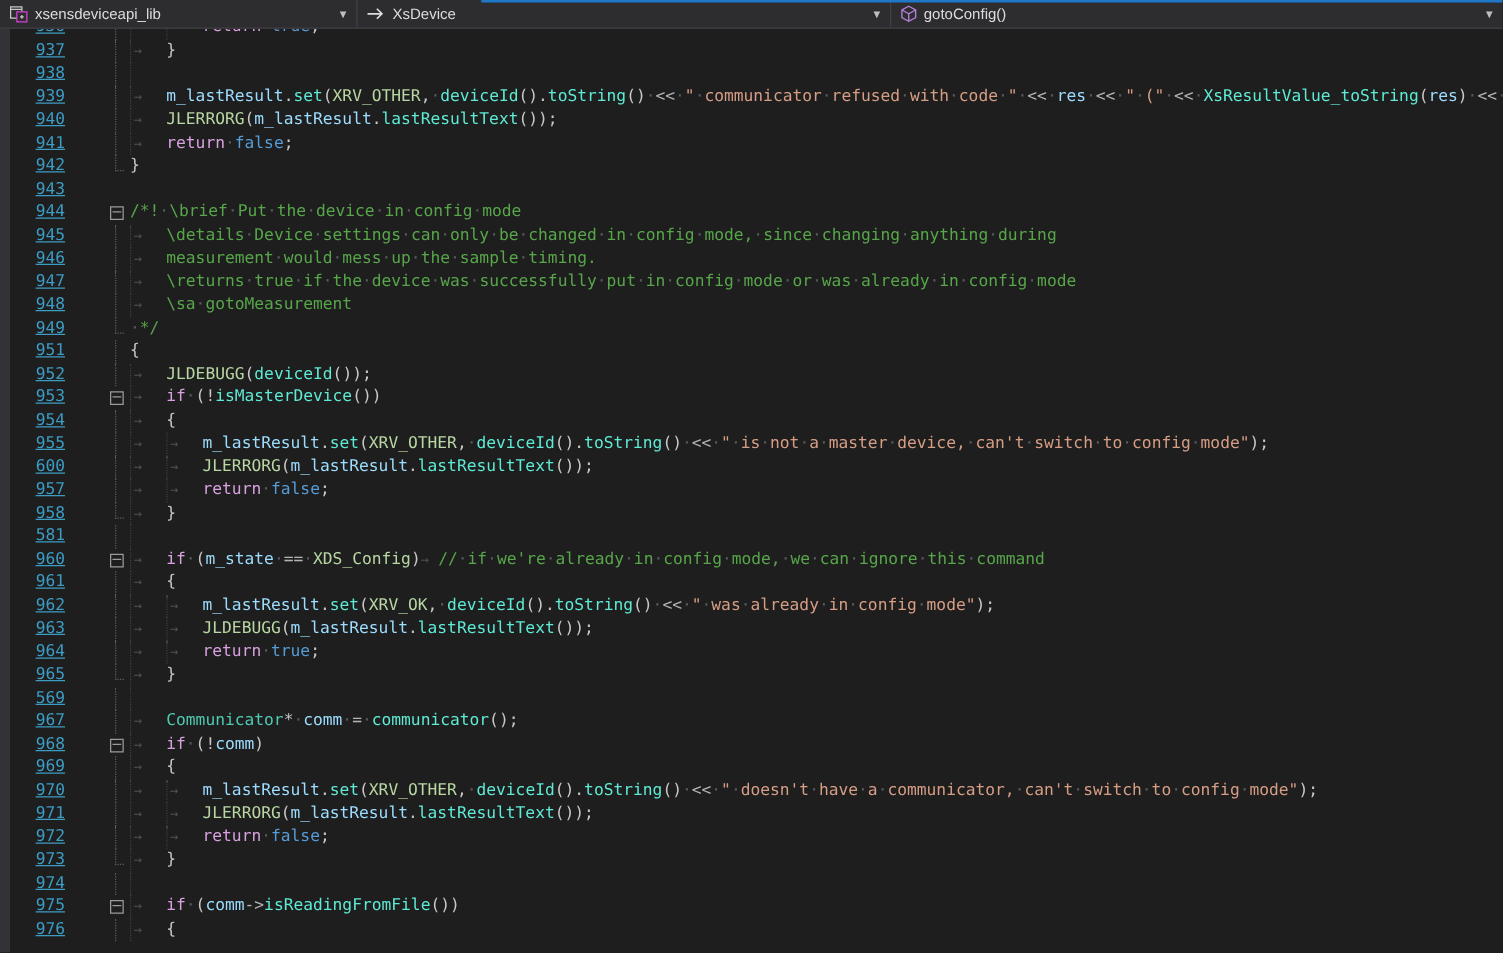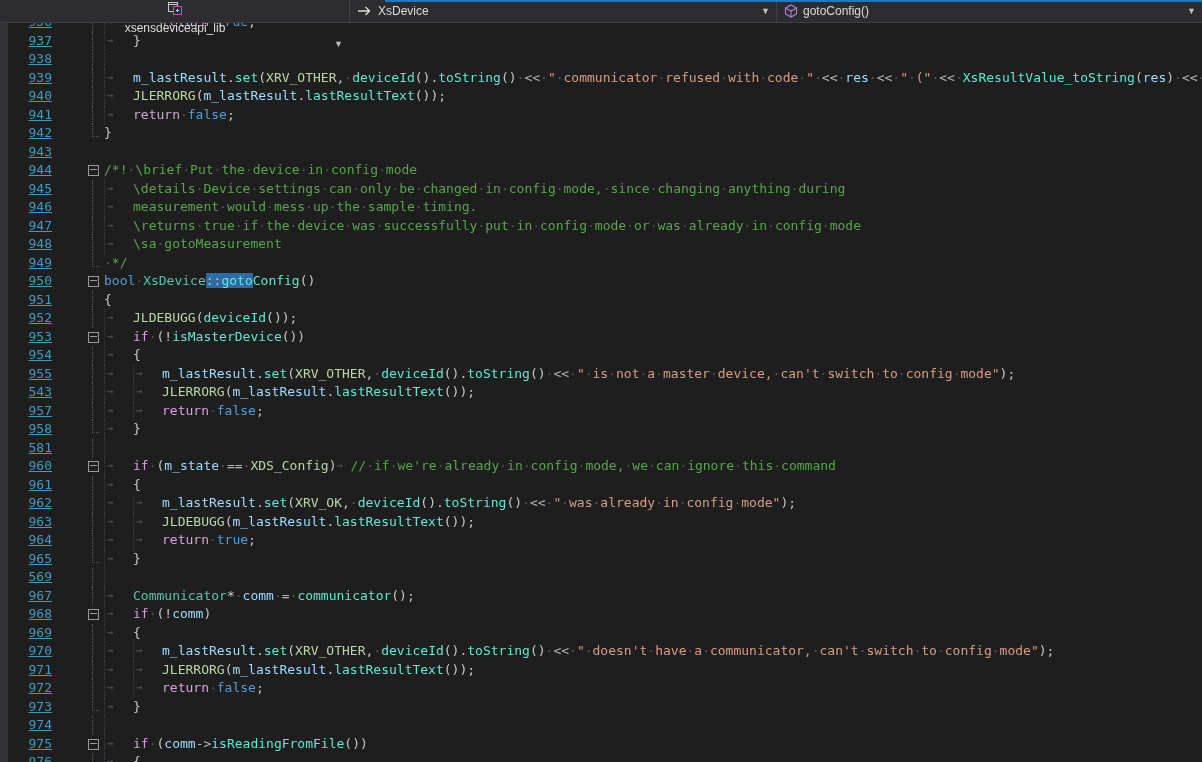--- a/index.html
+++ b/index.html
@@ -5,21 +5,21 @@
   html,body{margin:0;padding:0;background:#1E1E1E;}
   body{width:1202px;height:762px;overflow:hidden;position:relative;
        font-family:"Liberation Sans",sans-serif;}
 
   
   .navbar{position:absolute;top:0;left:0;width:100%;height:22px;
           background:#2D2D30;border-bottom:1px solid #3F3F46;
           display:flex;align-items:stretch;z-index:4;}
   .nav-sec{display:flex;align-items:center;gap:5px;padding:0 6px 0 7px;
            border-right:1px solid #3F3F46;box-sizing:border-box;cursor:default;}
-  .nav-sec.s1{width:350px;flex-direction:column;}
+  .nav-sec.s1{width:286px;}
   .nav-sec.s2{width:427px;}
   .nav-sec.s3{flex:1;border-right:none;}
   .nav-label{color:#DCDCDC;font-size:12px;white-space:nowrap;}
   .nav-caret{margin-left:auto;color:#BEBEBE;font-size:9px;line-height:1;}
   .nav-icon{display:inline-flex;align-items:center;}
   .accent-line{position:absolute;top:0;left:385px;right:0;height:2px;
                background:#1D79C7;z-index:6;}
 
   
   .editor{position:absolute;top:23px;left:0;right:0;bottom:0;
@@ -110,27 +110,26 @@
       <div class="row"><div class="num">940</div><div class="foldcol"><div class="fline"></div></div><div class="code"><span class="ind">→</span><span class="tk-enum">JLERRORG</span><span class="tk-pun">(</span><span class="tk-var">m_lastResult</span><span class="tk-pun">.</span><span class="tk-fn">lastResultText</span><span class="tk-pun">());</span></div></div>
       <div class="row"><div class="num">941</div><div class="foldcol"><div class="fline"></div></div><div class="code"><span class="ind">→</span><span class="tk-ctrl">return</span><span class="tk-pun"><i class="ws">·</i></span><span class="tk-kw">false</span><span class="tk-pun">;</span></div></div>
       <div class="row"><div class="num">942</div><div class="foldcol"><div class="fend"></div></div><div class="code"><span class="tk-pun">}</span></div></div>
       <div class="row"><div class="num">943</div><div class="foldcol"></div><div class="code"></div></div>
       <div class="row"><div class="num">944</div><div class="foldcol"><div class="fbox"></div></div><div class="code"><span class="tk-com">/*!<i class="ws">·</i>\brief<i class="ws">·</i>Put<i class="ws">·</i>the<i class="ws">·</i>device<i class="ws">·</i>in<i class="ws">·</i>config<i class="ws">·</i>mode</span></div></div>
       <div class="row"><div class="num">945</div><div class="foldcol"><div class="fline"></div></div><div class="code"><span class="ind">→</span><span class="tk-com">\details<i class="ws">·</i>Device<i class="ws">·</i>settings<i class="ws">·</i>can<i class="ws">·</i>only<i class="ws">·</i>be<i class="ws">·</i>changed<i class="ws">·</i>in<i class="ws">·</i>config<i class="ws">·</i>mode,<i class="ws">·</i>since<i class="ws">·</i>changing<i class="ws">·</i>anything<i class="ws">·</i>during</span></div></div>
       <div class="row"><div class="num">946</div><div class="foldcol"><div class="fline"></div></div><div class="code"><span class="ind">→</span><span class="tk-com">measurement<i class="ws">·</i>would<i class="ws">·</i>mess<i class="ws">·</i>up<i class="ws">·</i>the<i class="ws">·</i>sample<i class="ws">·</i>timing.</span></div></div>
       <div class="row"><div class="num">947</div><div class="foldcol"><div class="fline"></div></div><div class="code"><span class="ind">→</span><span class="tk-com">\returns<i class="ws">·</i>true<i class="ws">·</i>if<i class="ws">·</i>the<i class="ws">·</i>device<i class="ws">·</i>was<i class="ws">·</i>successfully<i class="ws">·</i>put<i class="ws">·</i>in<i class="ws">·</i>config<i class="ws">·</i>mode<i class="ws">·</i>or<i class="ws">·</i>was<i class="ws">·</i>already<i class="ws">·</i>in<i class="ws">·</i>config<i class="ws">·</i>mode</span></div></div>
       <div class="row"><div class="num">948</div><div class="foldcol"><div class="fline"></div></div><div class="code"><span class="ind">→</span><span class="tk-com">\sa<i class="ws">·</i>gotoMeasurement</span></div></div>
       <div class="row"><div class="num">949</div><div class="foldcol"><div class="fend"></div></div><div class="code"><span class="tk-com"><i class="ws">·</i>*/</span></div></div>
-      <div class="row"><div class="num">950</div><div class="foldcol"><div class="fbox"></div></div><div class="code"><span class="tk-kw">bool</span><span class="tk-pun"><i class="ws">·</i></span><span class="tk-type">XsDevice</span><span class="tk-pun sel">::</span><span class="tk-fn sel">goto</span><span class="tk-fn">Config</span><span class="tk-pun">()</span></div></div>
       <div class="row"><div class="num">951</div><div class="foldcol"><div class="fline"></div></div><div class="code"><span class="tk-pun">{</span></div></div>
       <div class="row"><div class="num">952</div><div class="foldcol"><div class="fline"></div></div><div class="code"><span class="ind">→</span><span class="tk-enum">JLDEBUGG</span><span class="tk-pun">(</span><span class="tk-fn">deviceId</span><span class="tk-pun">());</span></div></div>
       <div class="row"><div class="num">953</div><div class="foldcol"><div class="fbox"></div></div><div class="code"><span class="ind">→</span><span class="tk-ctrl">if</span><span class="tk-pun"><i class="ws">·</i>(!</span><span class="tk-fn">isMasterDevice</span><span class="tk-pun">())</span></div></div>
       <div class="row"><div class="num">954</div><div class="foldcol"><div class="fline"></div></div><div class="code"><span class="ind">→</span><span class="tk-pun">{</span></div></div>
       <div class="row"><div class="num">955</div><div class="foldcol"><div class="fline"></div></div><div class="code"><span class="ind">→</span><span class="ind">→</span><span class="tk-var">m_lastResult</span><span class="tk-pun">.</span><span class="tk-fn">set</span><span class="tk-pun">(</span><span class="tk-enum">XRV_OTHER</span><span class="tk-pun">,<i class="ws">·</i></span><span class="tk-fn">deviceId</span><span class="tk-pun">().</span><span class="tk-fn">toString</span><span class="tk-pun">()<i class="ws">·</i></span><span class="tk-op">&lt;&lt;</span><span class="tk-pun"><i class="ws">·</i></span><span class="tk-str">"<i class="ws">·</i>is<i class="ws">·</i>not<i class="ws">·</i>a<i class="ws">·</i>master<i class="ws">·</i>device,<i class="ws">·</i>can't<i class="ws">·</i>switch<i class="ws">·</i>to<i class="ws">·</i>config<i class="ws">·</i>mode"</span><span class="tk-pun">);</span></div></div>
-      <div class="row"><div class="num">543</div><div class="foldcol"><div class="fline"></div></div><div class="code"><span class="ind">→</span><span class="ind">→</span><span class="tk-enum">JLERRORG</span><span class="tk-pun">(</span><span class="tk-var">m_lastResult</span><span class="tk-pun">.</span><span class="tk-fn">lastResultText</span><span class="tk-pun">());</span></div></div>
+      <div class="row"><div class="num">600</div><div class="foldcol"><div class="fline"></div></div><div class="code"><span class="ind">→</span><span class="ind">→</span><span class="tk-enum">JLERRORG</span><span class="tk-pun">(</span><span class="tk-var">m_lastResult</span><span class="tk-pun">.</span><span class="tk-fn">lastResultText</span><span class="tk-pun">());</span></div></div>
       <div class="row"><div class="num">957</div><div class="foldcol"><div class="fline"></div></div><div class="code"><span class="ind">→</span><span class="ind">→</span><span class="tk-ctrl">return</span><span class="tk-pun"><i class="ws">·</i></span><span class="tk-kw">false</span><span class="tk-pun">;</span></div></div>
       <div class="row"><div class="num">958</div><div class="foldcol"><div class="fend"></div></div><div class="code"><span class="ind">→</span><span class="tk-pun">}</span></div></div>
       <div class="row"><div class="num">581</div><div class="foldcol"><div class="fline"></div></div><div class="code"><span class="ind guide"></span></div></div>
       <div class="row"><div class="num">960</div><div class="foldcol"><div class="fbox"></div></div><div class="code"><span class="ind">→</span><span class="tk-ctrl">if</span><span class="tk-pun"><i class="ws">·</i>(</span><span class="tk-var">m_state</span><span class="tk-pun"><i class="ws">·</i></span><span class="tk-op">==</span><span class="tk-pun"><i class="ws">·</i></span><span class="tk-enum">XDS_Config</span><span class="tk-pun">)</span><span class="tk-tab">→</span><span class="tk-com">//<i class="ws">·</i>if<i class="ws">·</i>we're<i class="ws">·</i>already<i class="ws">·</i>in<i class="ws">·</i>config<i class="ws">·</i>mode,<i class="ws">·</i>we<i class="ws">·</i>can<i class="ws">·</i>ignore<i class="ws">·</i>this<i class="ws">·</i>command</span></div></div>
       <div class="row"><div class="num">961</div><div class="foldcol"><div class="fline"></div></div><div class="code"><span class="ind">→</span><span class="tk-pun">{</span></div></div>
       <div class="row"><div class="num">962</div><div class="foldcol"><div class="fline"></div></div><div class="code"><span class="ind">→</span><span class="ind">→</span><span class="tk-var">m_lastResult</span><span class="tk-pun">.</span><span class="tk-fn">set</span><span class="tk-pun">(</span><span class="tk-enum">XRV_OK</span><span class="tk-pun">,<i class="ws">·</i></span><span class="tk-fn">deviceId</span><span class="tk-pun">().</span><span class="tk-fn">toString</span><span class="tk-pun">()<i class="ws">·</i></span><span class="tk-op">&lt;&lt;</span><span class="tk-pun"><i class="ws">·</i></span><span class="tk-str">"<i class="ws">·</i>was<i class="ws">·</i>already<i class="ws">·</i>in<i class="ws">·</i>config<i class="ws">·</i>mode"</span><span class="tk-pun">);</span></div></div>
       <div class="row"><div class="num">963</div><div class="foldcol"><div class="fline"></div></div><div class="code"><span class="ind">→</span><span class="ind">→</span><span class="tk-enum">JLDEBUGG</span><span class="tk-pun">(</span><span class="tk-var">m_lastResult</span><span class="tk-pun">.</span><span class="tk-fn">lastResultText</span><span class="tk-pun">());</span></div></div>
       <div class="row"><div class="num">964</div><div class="foldcol"><div class="fline"></div></div><div class="code"><span class="ind">→</span><span class="ind">→</span><span class="tk-ctrl">return</span><span class="tk-pun"><i class="ws">·</i></span><span class="tk-kw">true</span><span class="tk-pun">;</span></div></div>
       <div class="row"><div class="num">965</div><div class="foldcol"><div class="fend"></div></div><div class="code"><span class="ind">→</span><span class="tk-pun">}</span></div></div>
       <div class="row"><div class="num">569</div><div class="foldcol"><div class="fline"></div></div><div class="code"><span class="ind guide"></span></div></div>

